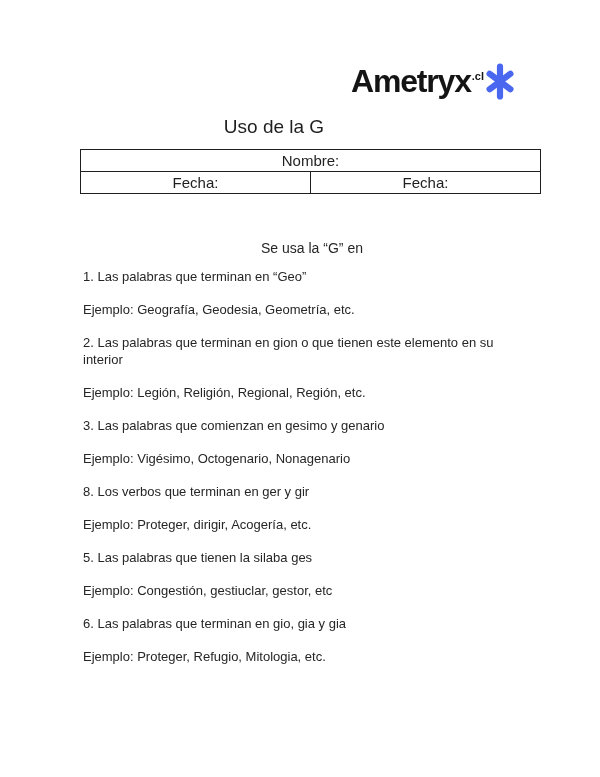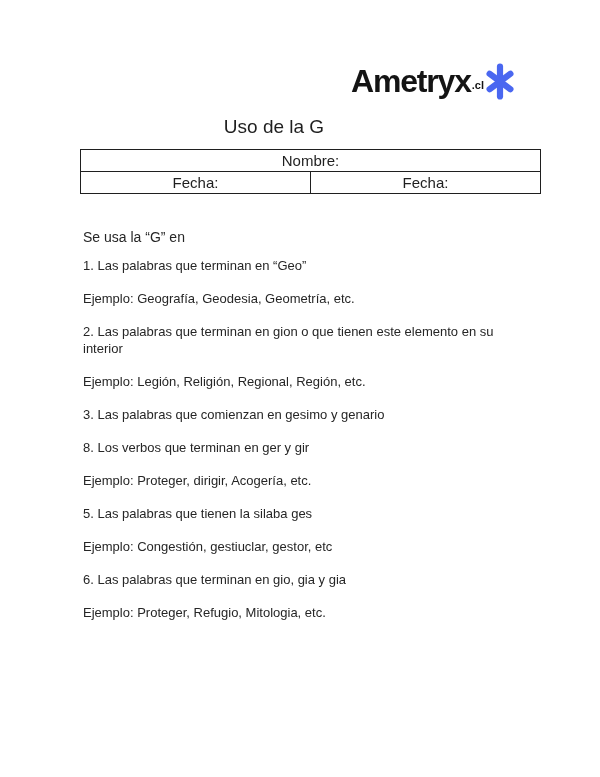--- a/index.html
+++ b/index.html
@@ -24,21 +24,21 @@
     font-size: 32px;
     line-height: 36px;
     font-weight: 700;
     letter-spacing: -1.2px;
     color: #141414;
   }
   .tld {
     font-size: 11px;
     font-weight: 700;
     color: #141414;
-    margin: 16px 0 0 1px;
+    margin: 7px 0 0 1px;
   }
   .asterisk { width: 30px; height: 37px; margin-left: 1px; display: block; }
   
   .title {
     position: absolute;
     top: 115px;
     left: 0;
     width: 548px;
     text-align: center;
     font-size: 19px;
@@ -68,21 +68,21 @@
   .cell-fecha { width: 160px; }
   
   .content {
     position: absolute;
     top: 229px;
     left: 83px;
     width: 458px;
     font-size: 13px;
     line-height: 17px;
   }
-  .intro { margin: 0 0 11px 0; font-size: 14px; }
+  .intro { margin: 11px 0 11px 0; font-size: 14px; text-align: center; }
   .rule { margin: 0 0 16px 0; white-space: pre-line; }
   .example { margin: 0 0 16px 0; }
 </style>
 </head>
 <body>
 
 <div class="page">
 
   <div class="logo">
     <span class="brand">Ametryx</span>
@@ -114,20 +114,21 @@
     <p class="intro">Se usa la “G” en</p>
 
     <p class="rule">1. Las palabras que terminan en “Geo”</p>
     <p class="example">Ejemplo: Geografía, Geodesia, Geometría, etc.</p>
 
     <p class="rule">2. Las palabras que terminan en gion o que tienen este elemento en su
 interior</p>
     <p class="example">Ejemplo: Legión, Religión, Regional, Región, etc.</p>
 
     <p class="rule">3. Las palabras que comienzan en gesimo y genario</p>
+    <p class="example">Ejemplo: Vigésimo, Octogenario, Nonagenario</p>
 
     <p class="rule">8. Los verbos que terminan en ger y gir</p>
     <p class="example">Ejemplo: Proteger, dirigir, Acogería, etc.</p>
 
     <p class="rule">5. Las palabras que tienen la silaba ges</p>
     <p class="example">Ejemplo: Congestión, gestiuclar, gestor, etc</p>
 
     <p class="rule">6. Las palabras que terminan en gio, gia y gia</p>
     <p class="example">Ejemplo: Proteger, Refugio, Mitologia, etc.</p>
   </div>

